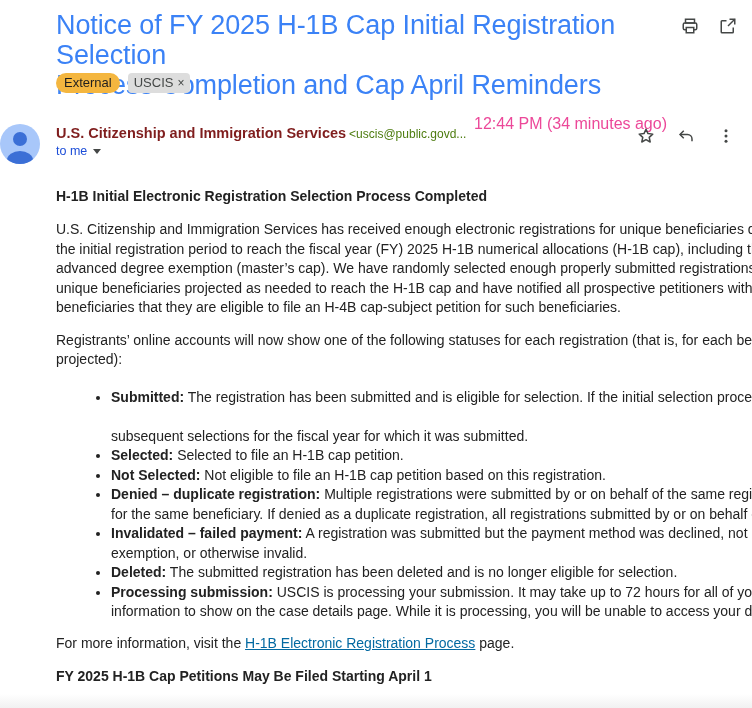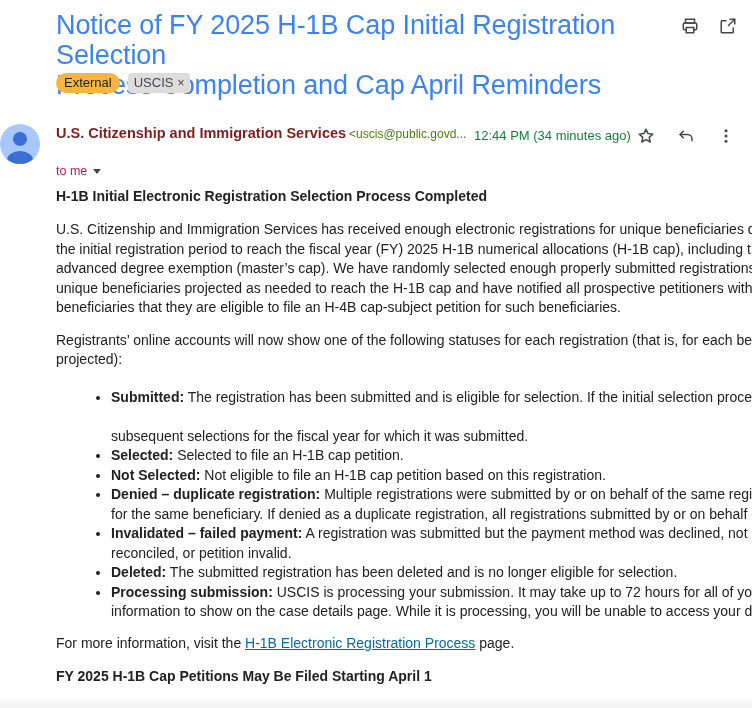--- a/index.html
+++ b/index.html
@@ -18,23 +18,23 @@
   }
   .label-external { background: #f4b63f; color: #1f1f1f; }
   .label-uscis { background: #dddddd; color: #444746; border-radius: 4px; padding: 0 6px; display: flex; align-items: center; gap: 4px; }
   .label-x { font-size: 12px; color: #444746; cursor: pointer; }
   .top-icons { position: absolute; top: 16px; right: 14px; display: flex; gap: 18px; }
   .icon-btn { width: 20px; height: 20px; display: flex; align-items: center; justify-content: center; cursor: pointer; }
   .avatar { position: absolute; left: 0; top: 124px; width: 40px; height: 40px; border-radius: 50%; background: #a8c7fa; overflow: hidden; }
   .sender-line { position: absolute; left: 56px; top: 125px; width: 680px; height: 22px; display: flex; align-items: baseline; }
   .sender-name { font-weight: 700; font-size: 14.5px; color: #7f1d1d; }
   .sender-email { font-size: 12px; color: #4d7c0f; margin-left: 3px; }
-  .timestamp { position: absolute; left: 474px; top: 128px; font-size: 13px; color: #15803d; }
+  .timestamp { position: absolute; left: 474px; top: 115px; font-size: 16px; color: #ec4899; }
   .msg-icons { position: absolute; top: 126px; left: 636px; display: flex; gap: 20px; }
-  .to-me { position: absolute; left: 56px; top: 164px; font-size: 12.5px; color: #be185d; display: flex; align-items: center; gap: 6px; cursor: pointer; }
+  .to-me { position: absolute; left: 56px; top: 144px; font-size: 12.5px; color: #1d4ed8; display: flex; align-items: center; gap: 6px; cursor: pointer; }
   .body { position: absolute; left: 56px; top: 186px; width: 760px; font-size: 14px; line-height: 19.5px; color: #222222; }
   .body p { margin: 0 0 13px 0; white-space: nowrap; }
   .body h4 { margin: 0 0 14px 0; font-size: 14px; font-weight: 700; line-height: 20px; }
   .body ul { margin: 18px 0 12px 0; padding-left: 55px; }
   .body li { margin: 0; white-space: nowrap; }
   .body a { color: #0369a1; text-decoration: underline; }
   .fade { position: absolute; left: 0; right: 0; bottom: 0; height: 14px; background: linear-gradient(#ffffff00, #f1f1f1); }
 </style>
 </head>
 <body>
@@ -121,21 +121,21 @@
   </p>
   <p>
     <span>Registrants’ online accounts will now show one of the following statuses for each registration (that is, for each beneficia</span><br>
     <span>projected):</span>
   </p>
   <ul>
     <li><b>Submitted:</b><span> The registration has been submitted and is eligible for selection. If the initial selection process ha</span><br><br><span>subsequent selections for the fiscal year for which it was submitted.</span></li>
     <li><b>Selected:</b><span> Selected to file an H-1B cap petition.</span></li>
     <li><b>Not Selected:</b><span> Not eligible to file an H-1B cap petition based on this registration.</span></li>
     <li><b>Denied – duplicate registration:</b><span> Multiple registrations were submitted by or on behalf of the same registran</span><br><span>for the same beneficiary. If denied as a duplicate registration, all registrations submitted by or on behalf of the</span><br></li>
-    <li><b>Invalidated – failed payment:</b><span> A registration was submitted but the payment method was declined, not</span><br><span>reconciled, or petition invalid.</span></li>
+    <li><b>Invalidated – failed payment:</b><span> A registration was submitted but the payment method was declined, not</span><br><span>exemption, or otherwise invalid.</span></li>
     <li><b>Deleted:</b><span> The submitted registration has been deleted and is no longer eligible for selection.</span></li>
     <li><b>Processing submission:</b><span> USCIS is processing your submission. It may take up to 72 hours for all of your ca</span><br><span>information to show on the case details page. While it is processing, you will be unable to access your draft.</span></li>
   </ul>
   <p>
     <span>For more information, visit the </span><a href="#">H-1B Electronic Registration Process</a><span> page.</span>
   </p>
   <h4>FY 2025 H-1B Cap Petitions May Be Filed Starting April 1</h4>
 </div>
 <div class="fade"></div>
 

